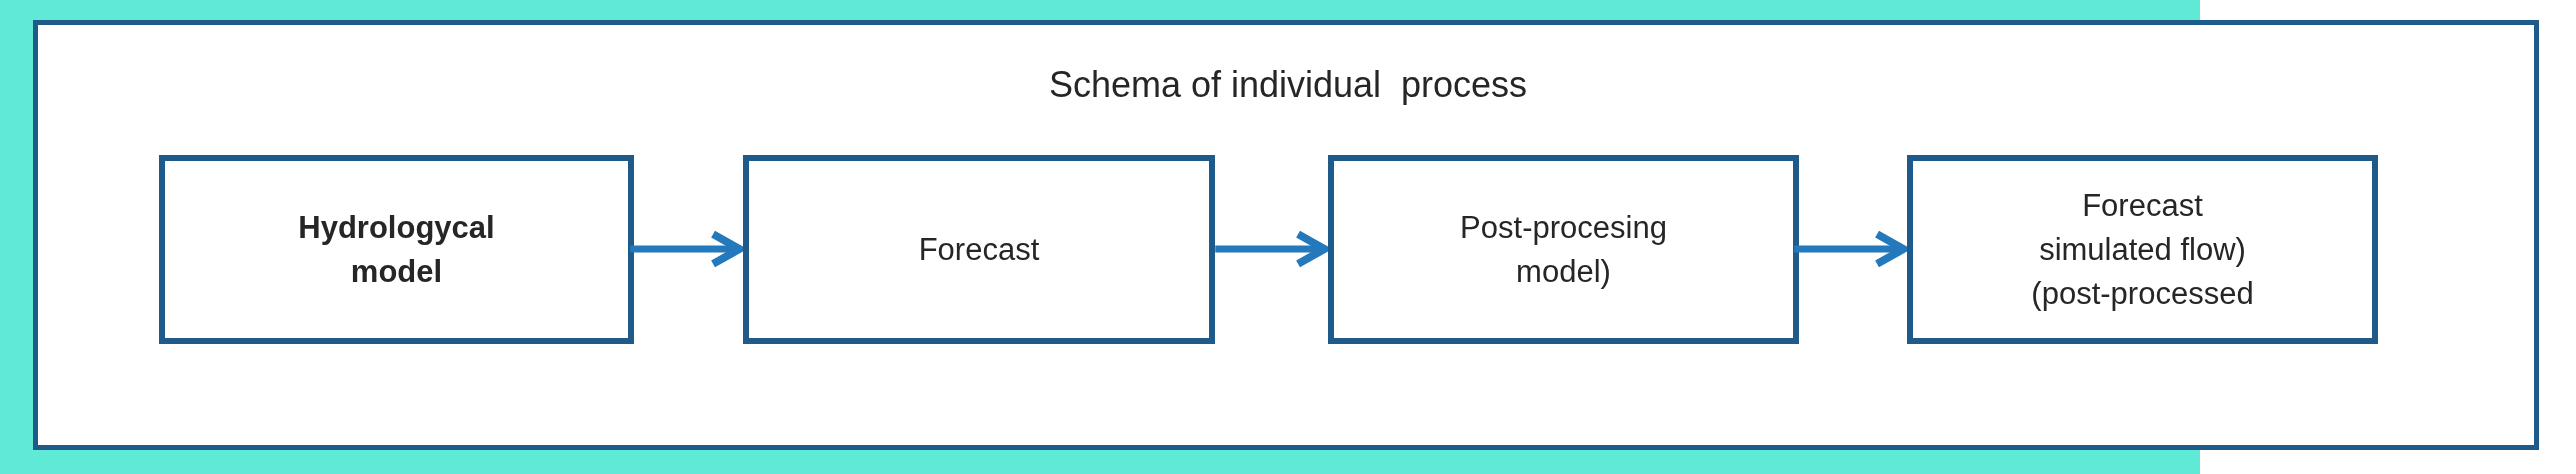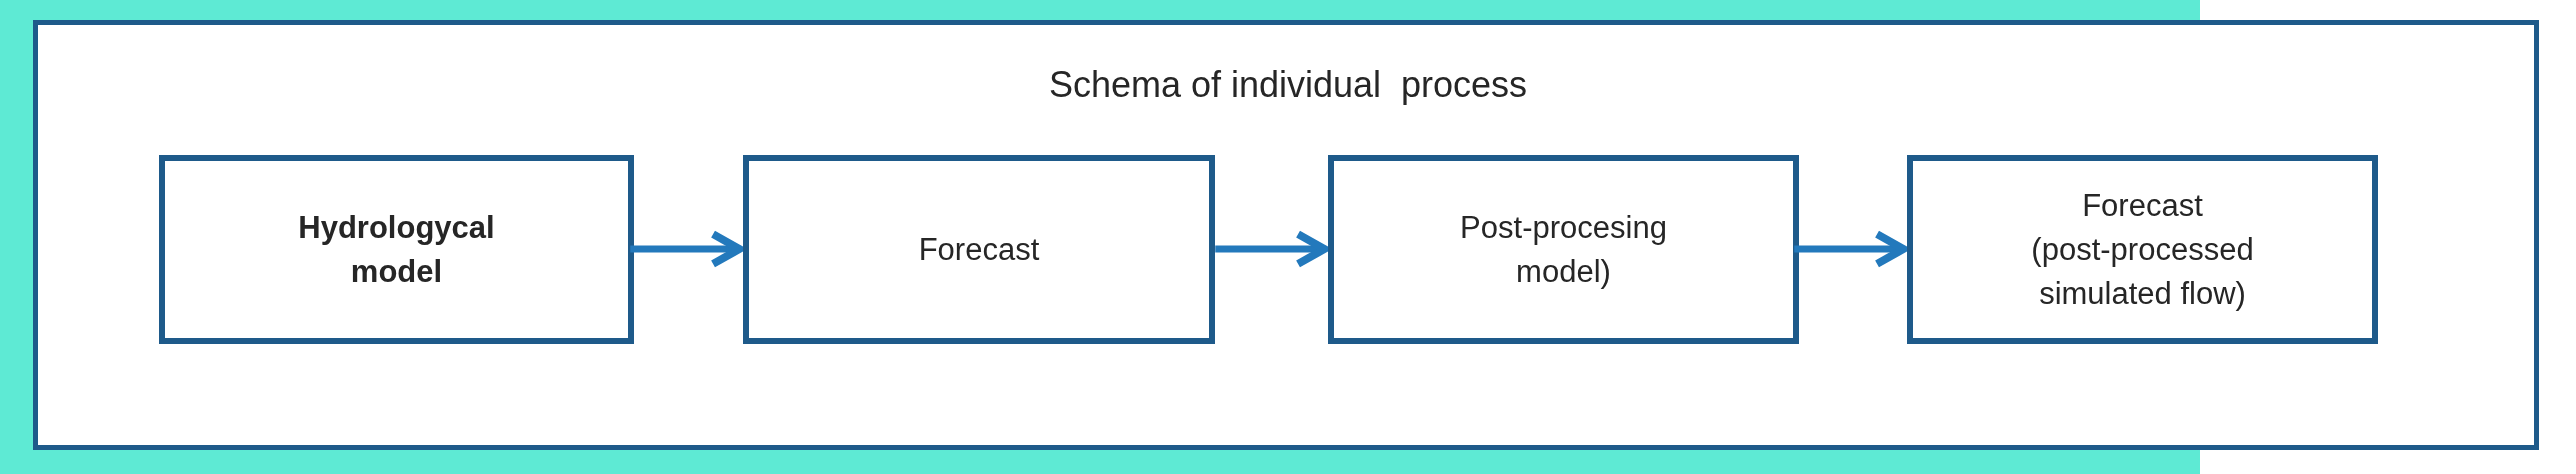--- a/index.html
+++ b/index.html
@@ -105,18 +105,18 @@
     <div>model)</div>
   </div>
 
   <svg class="arrow arrow3" viewBox="0 0 144 64" xmlns="http://www.w3.org/2000/svg">
     <line x1="0" y1="32" x2="138" y2="32" stroke="#2379bc" stroke-width="9"></line>
     <polyline points="106,13 140,32 106,51" fill="none" stroke="#2379bc" stroke-width="10"></polyline>
   </svg>
 
   <div class="box box4">
     <div>Forecast</div>
+    <div>simulated flow)</div>
     <div>(post-processed</div>
-    <div>simulated flow)</div>
   </div>
 
 </div>
 
 
 </body></html>

